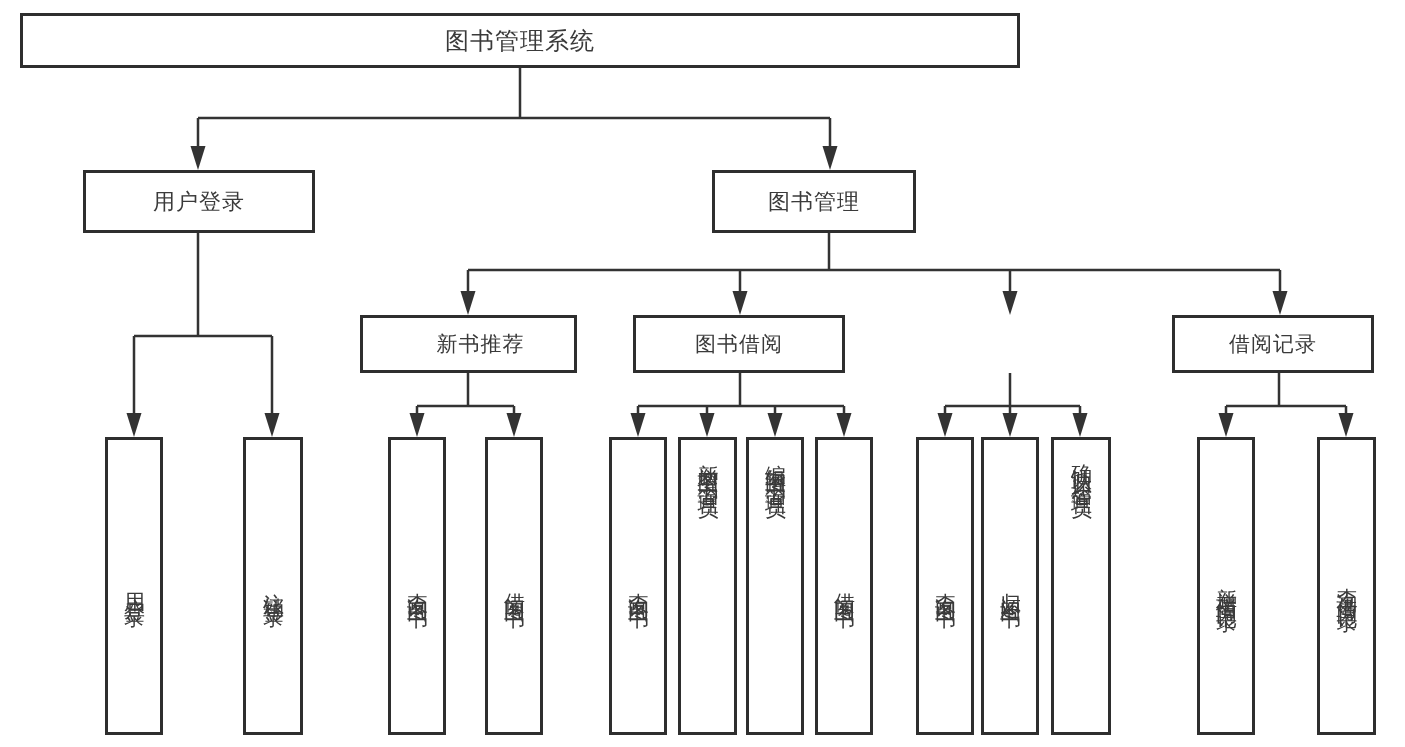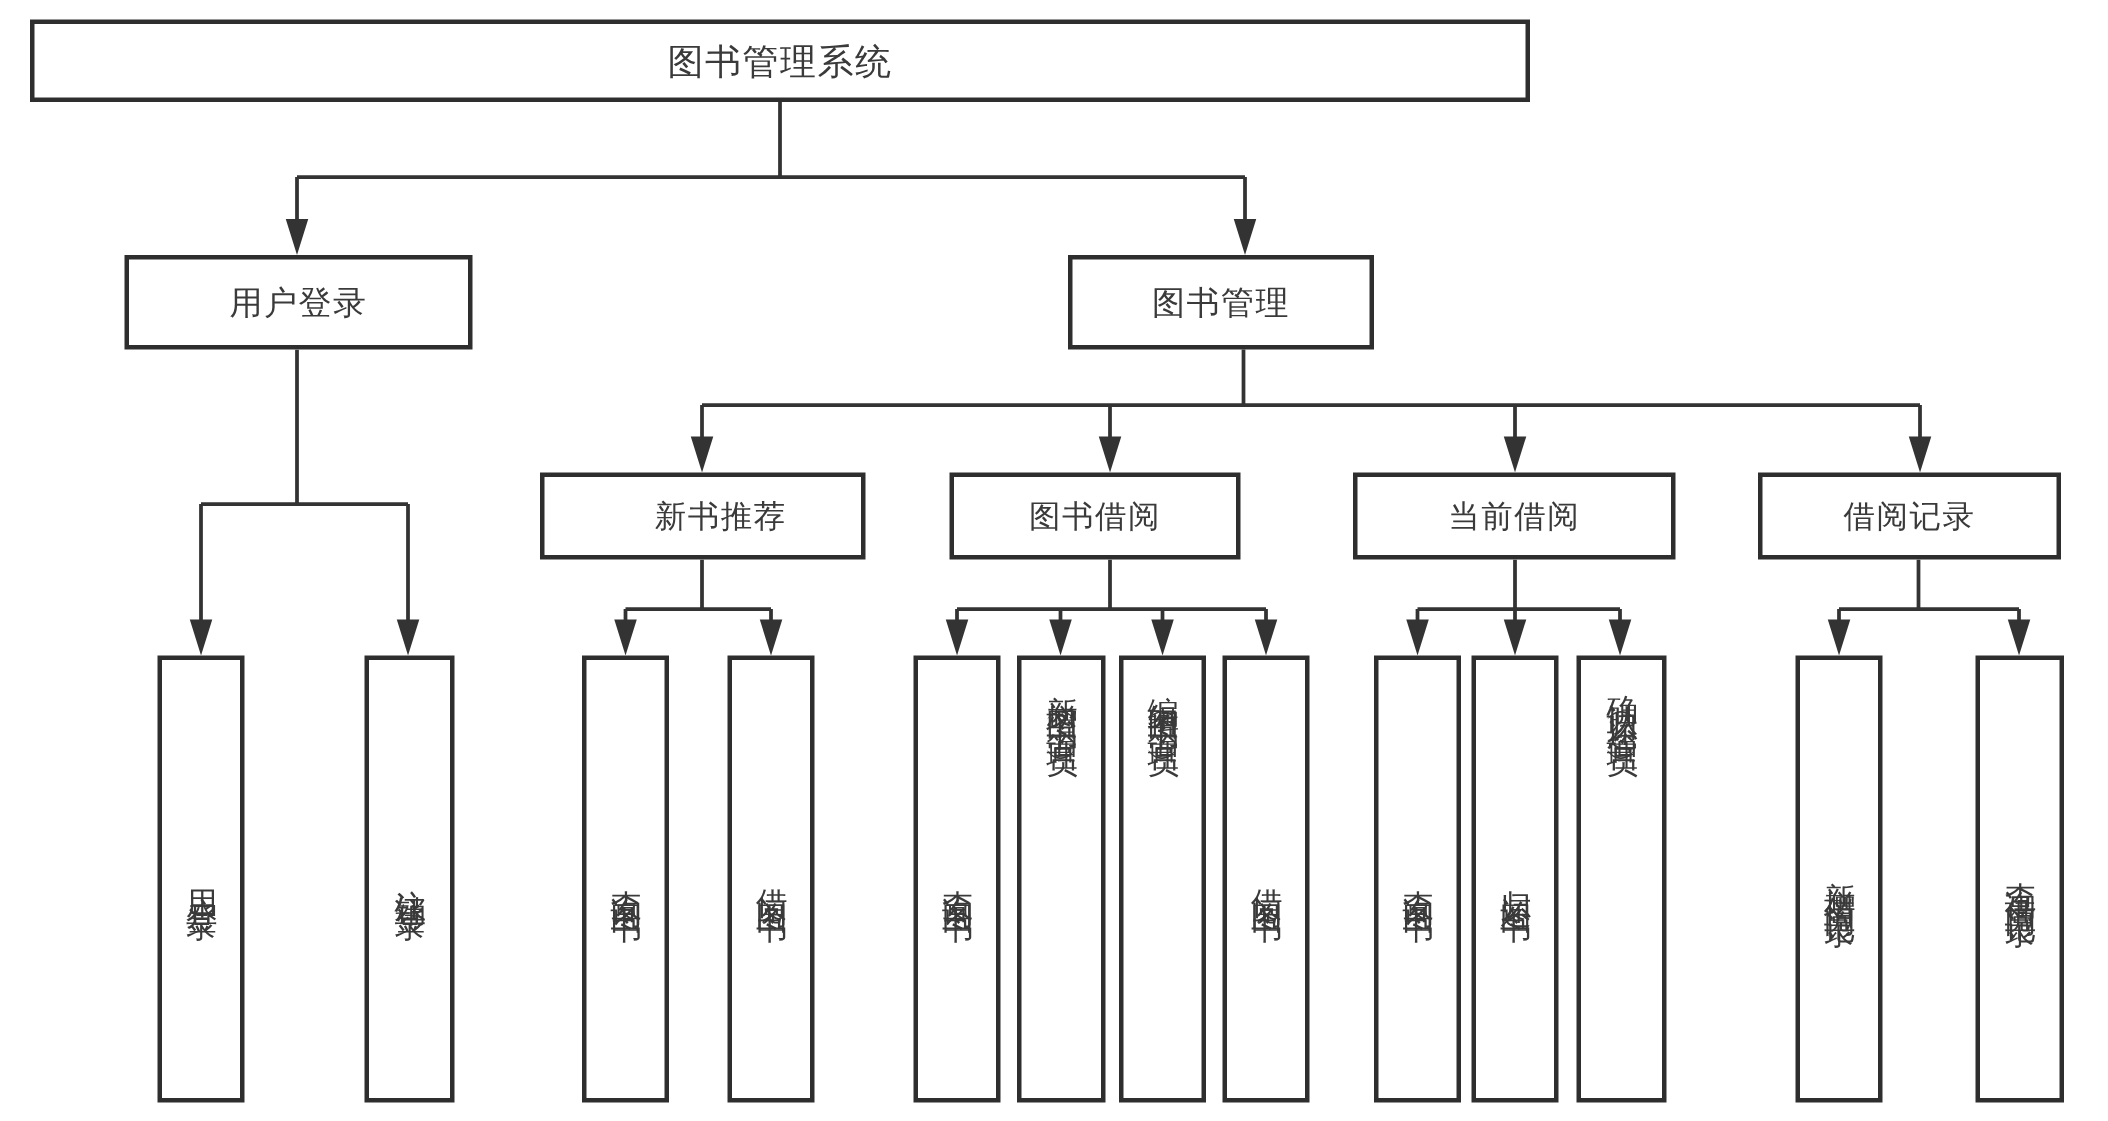--- a/index.html
+++ b/index.html
@@ -106,25 +106,22 @@
   <div class="node lvl2" style="left:83px; top:170px; width:232px; height:63px;">
     <span>用户登录</span>
   </div>
   <div class="node lvl2" style="left:712px; top:170px; width:204px; height:63px;">
     <span>图书管理</span>
   </div>
 
   <div class="node lvl3" style="left:360px; top:315px; width:217px; height:58px;padding-left:24px;">
     <span>新书推荐</span>
   </div>
-  <div class="node lvl3" style="left:633px; top:315px; width:194px; height:58px;">
+  <div class="node lvl3" style="left:633px; top:315px; width:212px; height:58px;">
     <span>图书借阅</span>
-  </div>
-  <div class="node lvl3" style="left:902px; top:315px; width:215px; height:58px;">
-    <span>当前借阅</span>
   </div>
   <div class="node lvl3" style="left:1172px; top:315px; width:202px; height:58px;">
     <span>借阅记录</span>
   </div>
 
   <div class="leaf" style="left:105px; top:437px; width:58px; height:298px;">
     <span class="vtext">用户登录</span>
   </div>
   <div class="leaf" style="left:243px; top:437px; width:60px; height:298px;">
     <span class="vtext">注销登录</span>

